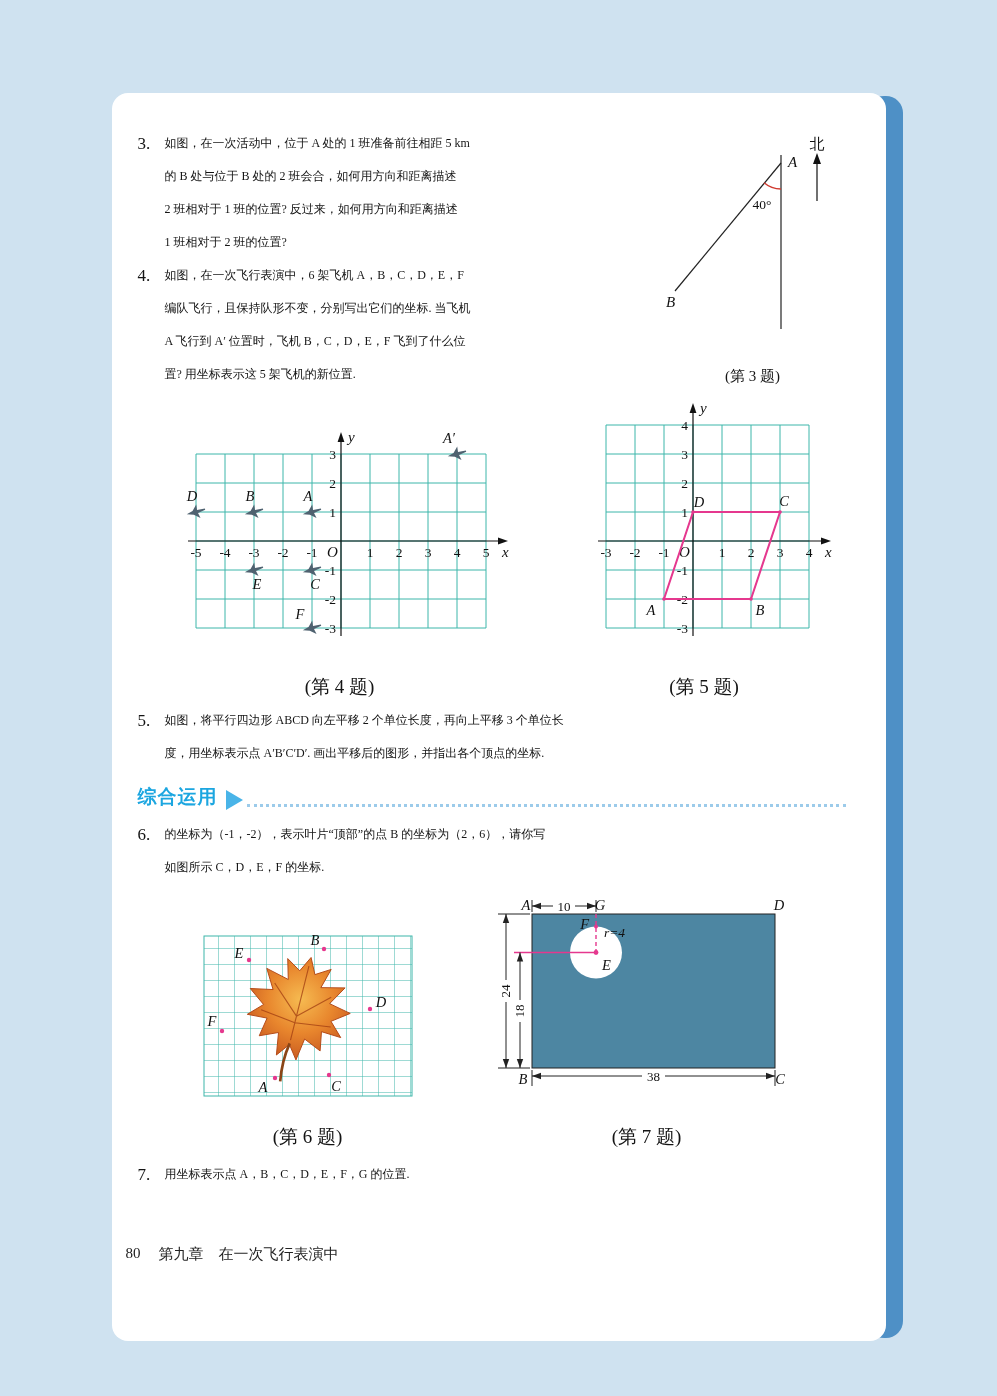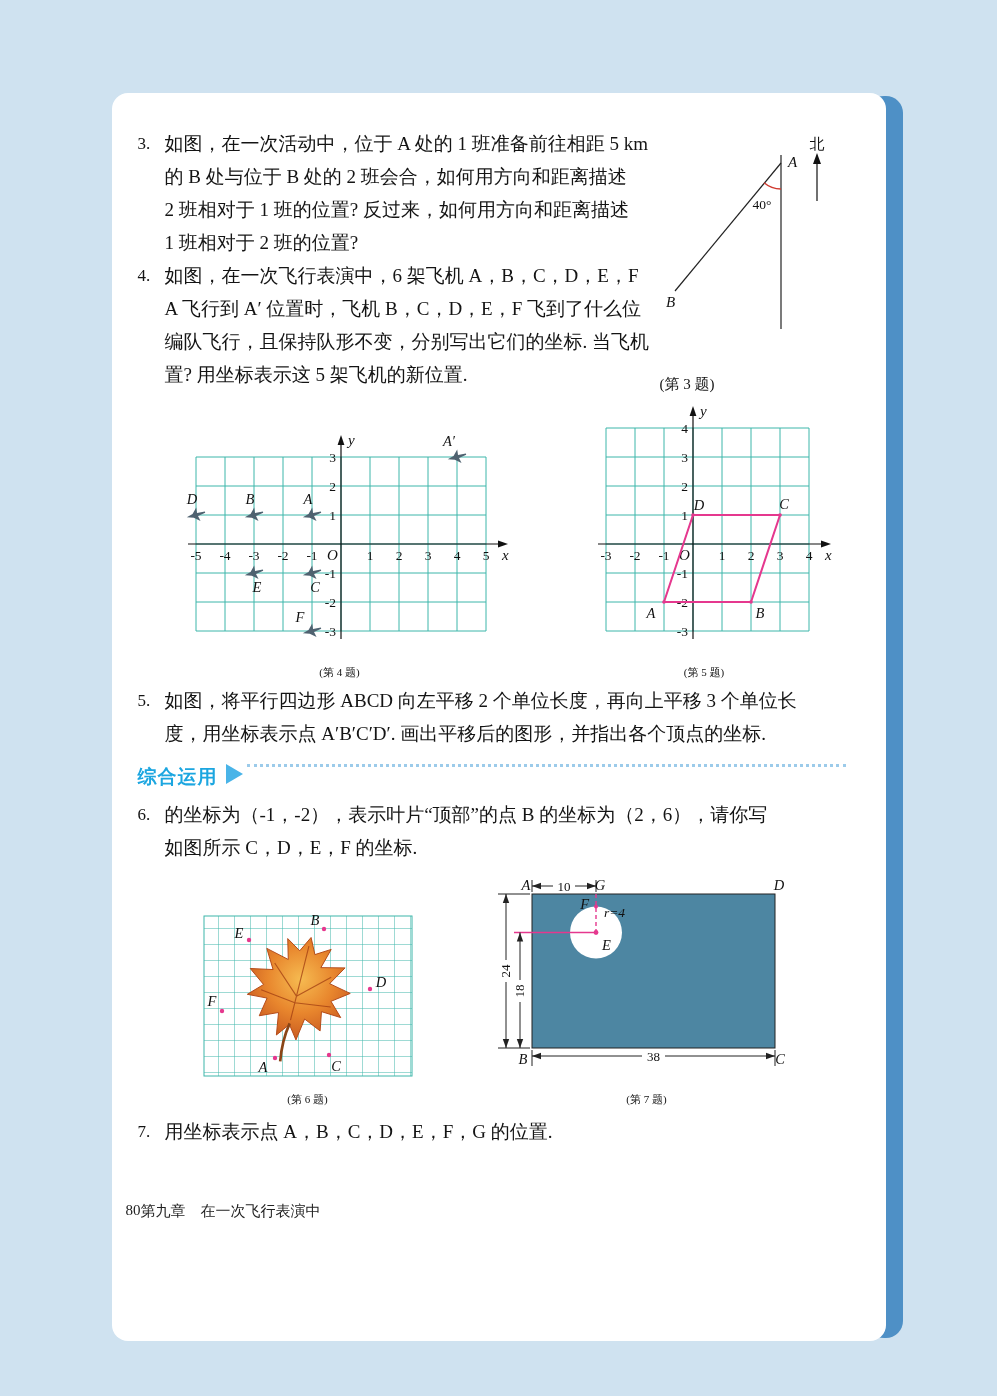--- a/index.html
+++ b/index.html
@@ -3,34 +3,34 @@
 <meta charset="utf-8">
 <style>
   html,body{margin:0;padding:0}
   body{width:997px;height:1396px;background:#cfe2f0;font-family:"Liberation Serif","DejaVu Serif",serif;color:#141414;overflow:hidden}
   .panel-wrap{position:relative;width:774px;margin:0 auto;top:93px}
   .stripe{position:absolute;top:3px;bottom:3px;right:-17px;width:36px;background:#4e90c6;border-radius:17px}
   .panel{position:relative;background:#fff;border-radius:16px;min-height:1248px;box-sizing:border-box;padding:34px 40px 26px 26px}
   .problem{display:flex}
   .pnum{width:27px;flex:none;font-size:17px;line-height:33px}
   .ptext{flex:1;min-width:0}
-  .pline{font-size:19px;line-height:33px;white-space:nowrap}
+  .pline{font-size:12px;line-height:33px;white-space:nowrap}
   .row-top{display:flex}
   .col-text{flex:1;min-width:0}
   .col-fig{width:186px;flex:none;padding-top:4px;text-align:center}
-  .caption{font-size:15px;text-align:left;margin-top:28px}
+  .caption{font-size:15px;text-align:center;margin-top:20px}
   .grids-row{display:flex;gap:56px;margin:10px 0 4px 26px;align-items:flex-end}
   figure{margin:0;text-align:center}
-  figcaption{font-size:11px;margin-top:4px}
-  .section-head{display:flex;align-items:flex-start;margin:14px 0 8px 0}
+  figcaption{font-size:19px;margin-top:16px}
+  .section-head{display:flex;align-items:flex-end;margin:14px 0 8px 0}
   .sec-title{font-family:"Liberation Sans","DejaVu Sans",sans-serif;font-weight:bold;font-size:19px;color:#1ca6e0;letter-spacing:1px}
   .sec-arrow{width:0;height:0;border-left:17px solid #49b4e8;border-top:10px solid transparent;border-bottom:10px solid transparent;margin-left:8px}
   .sec-dots{flex:1;border-bottom:3px dotted #9ccbea;margin:0 0 3px 4px}
   .figs2{display:flex;gap:72px;margin:12px 0 8px 64px;align-items:flex-end}
-  .footer{margin-top:54px;margin-left:-12px;font-size:15px;display:flex;gap:0;color:#222}
+  .footer{margin-top:54px;margin-left:-12px;font-size:15px;display:flex;gap:18px;color:#222}
   svg text{font-family:"Liberation Serif","DejaVu Serif",serif;fill:#111}
   .fit{font-style:italic;font-size:15px}
   .ftick{font-size:13.5px}
   .fpt{font-style:italic;font-size:14.5px}
   .fdim{font-size:13px}
   .frad{font-style:italic;font-size:13.5px}
   .fcjk{font-size:15px}
 </style>
 </head>
 <body>
@@ -49,22 +49,22 @@
             <div class="pline">的 B 处与位于 B 处的 2 班会合，如何用方向和距离描述</div>
             <div class="pline">2 班相对于 1 班的位置? 反过来，如何用方向和距离描述</div>
             <div class="pline">1 班相对于 2 班的位置?</div>
           </div>
         </div>
 
         <div class="problem">
           <div class="pnum">4.</div>
           <div class="ptext">
             <div class="pline">如图，在一次飞行表演中，6 架飞机 A，B，C，D，E，F</div>
+            <div class="pline">编队飞行，且保持队形不变，分别写出它们的坐标. 当飞机</div>
             <div class="pline">A 飞行到 A′ 位置时，飞机 B，C，D，E，F 飞到了什么位</div>
-            <div class="pline">编队飞行，且保持队形不变，分别写出它们的坐标. 当飞机</div>
             <div class="pline">置? 用坐标表示这 5 架飞机的新位置.</div>
           </div>
         </div>
 
       </div>
 
       <div class="col-fig">
         <svg width="175" height="212">
           <text x="152" y="18" text-anchor="middle" class="fcjk">北</text>
           <line x1="152" y1="70" x2="152" y2="30" stroke="#111" stroke-width="1.2"></line>

